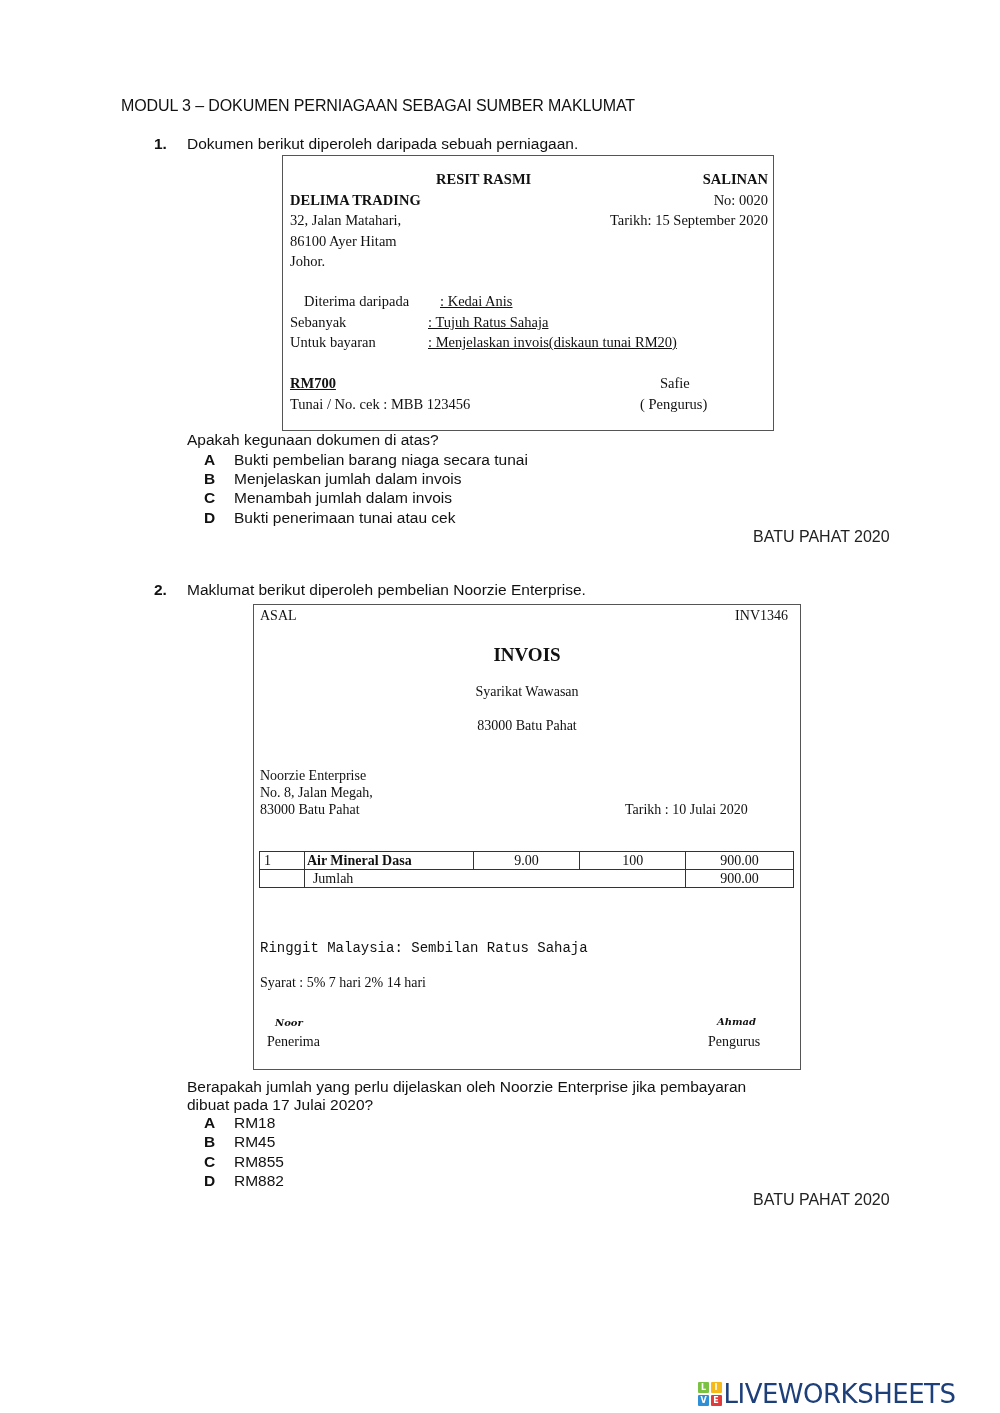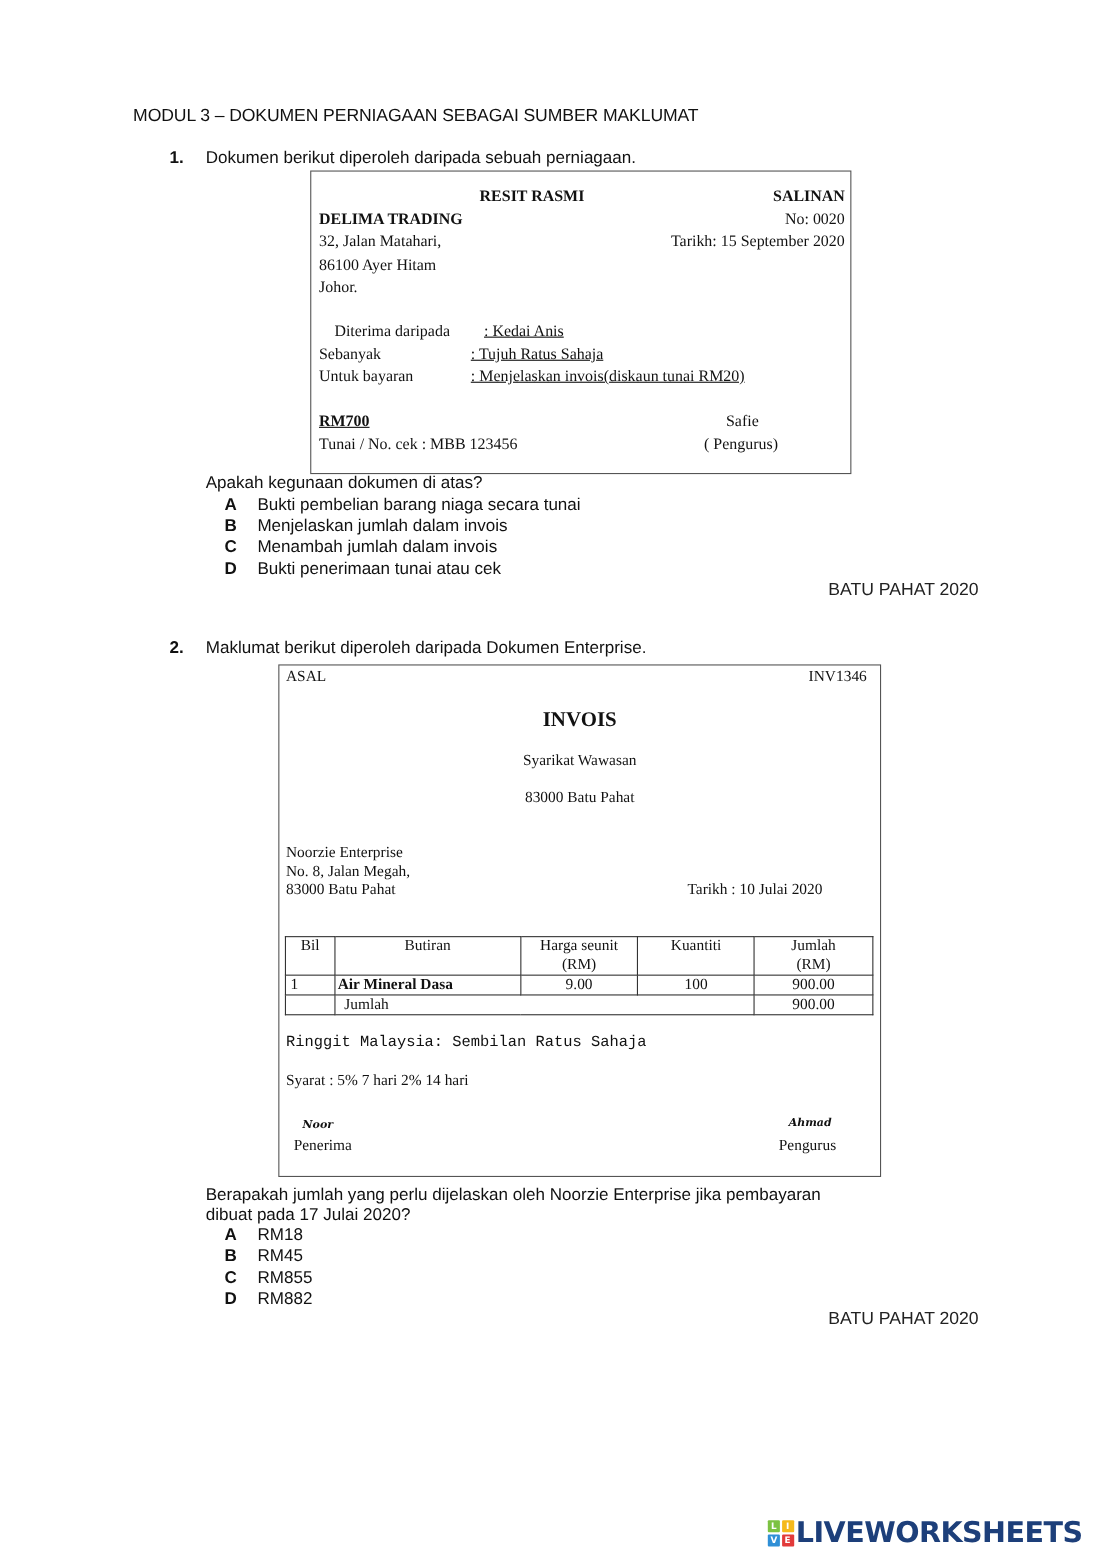--- a/index.html
+++ b/index.html
@@ -32,21 +32,21 @@
   table.inv-table { position: absolute; left: 5px; top: 246px; width: 535px; border-collapse: collapse; font-size: 14px; }
   table.inv-table td, table.inv-table th {
     border: 1.2px solid #333; padding: 0 4px; line-height: 17px; font-weight: normal; vertical-align: top;
   }
   .sig { font-family: "DejaVu Serif", serif; font-style: italic; font-weight: bold; font-size: 10px; }
 
   
   .logo { left: 698px; top: 1381px; height: 26px; display: flex; align-items: center; }
   .logo-grid { display: grid; grid-template-columns: 11px 11px; grid-template-rows: 11px 11px; gap: 1.5px; margin-right: 2px; }
   .logo-sq { font-family: "DejaVu Sans", sans-serif; font-size: 8px; font-weight: bold; color: #fff; display: flex; align-items: center; justify-content: center; border-radius: 1px; }
-  .logo-text { font-family: "DejaVu Sans", sans-serif; font-weight: bold; font-size: 26px; letter-spacing: -0.5px; color: #1d3f7a; }
+  .logo-text { font-family: "DejaVu Sans", sans-serif; font-weight: normal; font-size: 26px; letter-spacing: -0.5px; color: #1d3f7a; }
 </style>
 </head>
 <body>
 
 <div class="abs sans module-title">MODUL 3 – DOKUMEN PERNIAGAAN SEBAGAI SUMBER MAKLUMAT</div>
 
 <div>
   <div class="abs sans q-num" style="left:154px; top:135px;">1.</div>
   <div class="abs sans q-text" style="left:187px; top:135px;">Dokumen berikut diperoleh daripada sebuah perniagaan.</div>
 
@@ -86,21 +86,21 @@
     </div>
     <div class="opt-row" style="left:204px; top:509px;">
       <span class="opt-letter">D</span><span>Bukti penerimaan tunai atau cek</span>
     </div>
   </div>
   <div class="abs sans source" style="left:753px; top:528px;">BATU PAHAT 2020</div>
 </div>
 
 <div>
   <div class="abs sans q-num" style="left:154px; top:581px;">2.</div>
-  <div class="abs sans q-text" style="left:187px; top:581px;">Maklumat berikut diperoleh daripada Dokumen Enterprise.</div>
+  <div class="abs sans q-text" style="left:187px; top:581px;">Maklumat berikut diperoleh pembelian Noorzie Enterprise.</div>
 
   <div class="abs invoice serif">
     <div class="i-line" style="left:6px; top:3px;">ASAL</div>
     <div class="i-line" style="right:12px; top:3px;">INV1346</div>
     <div class="i-line bold" style="left: 0px; width: 546px; top: 39px; font-size: 19px; text-align: center;">INVOIS</div>
 
     <div class="i-line center" style="left:0; width:546px; top:79px;">Syarikat Wawasan</div>
     <div class="i-line center" style="left:0; width:546px; top:113px;">83000 Batu Pahat</div>
 
     <div class="i-line" style="left:6px; top:163px;">Noorzie Enterprise</div>
@@ -110,27 +110,20 @@
 
     <table class="inv-table serif">
       <colgroup>
         <col style="width:45px">
           <col style="width:169px">
           <col style="width:107px">
           <col style="width:106px">
           <col style="width:108px">
       </colgroup>
       <tbody>
-          <tr>
-        <th class="center"><span>Bil</span></th>
-        <th class="center"><span>Butiran</span></th>
-        <th class="center"><span>Harga seunit</span><br><span>(RM)</span></th>
-        <th class="center"><span>Kuantiti</span></th>
-        <th class="center"><span>Jumlah</span><br><span>(RM)</span></th>
-      </tr>
       <tr>
         <td>1</td>
         <td style="padding-left:2px;font-weight:bold;">Air Mineral Dasa</td>
         <td class="center">9.00</td>
         <td class="center">100</td>
         <td class="center">900.00</td>
       </tr>
       <tr>
         <td></td>
         <td colspan="3" style="padding-left:8px; border-right:1.2px solid #333;">Jumlah</td>

